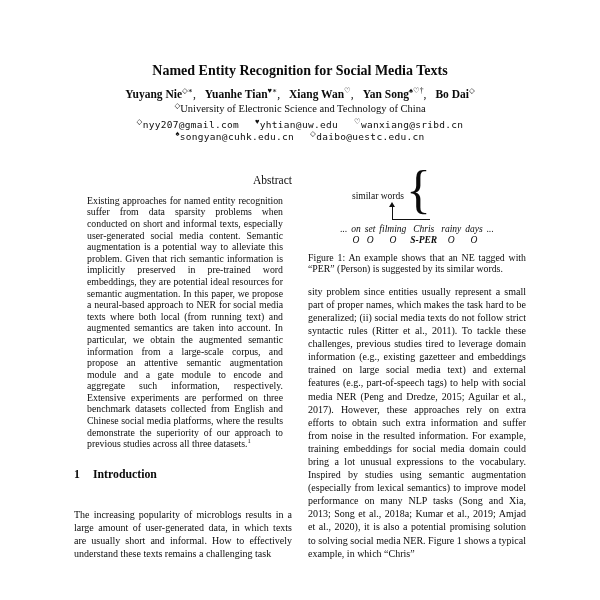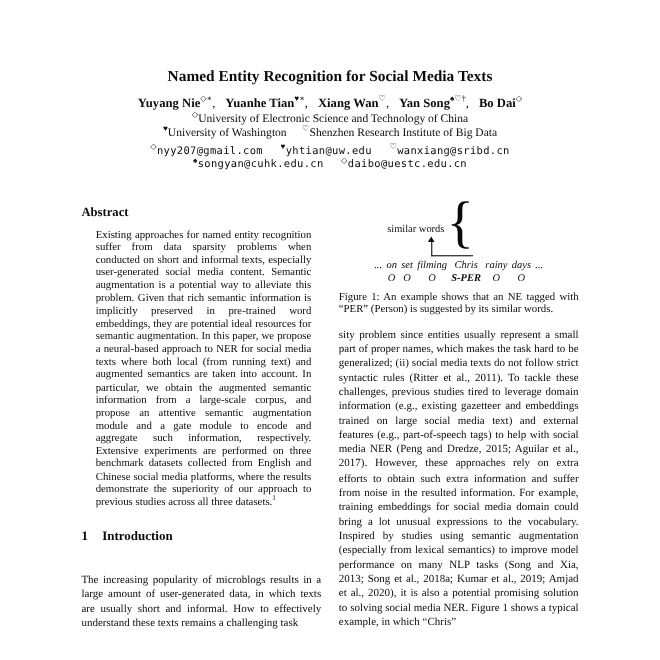--- a/index.html
+++ b/index.html
@@ -17,21 +17,21 @@
   .affils{margin-top:3px;text-align:center;font-size:10.5px;line-height:12.8px;}
   .affil-gap{margin-left:14px;}
   .emails{margin-top:3px;text-align:center;font-size:9.5px;line-height:12.5px;
           font-family:"DejaVu Sans Mono","Liberation Mono",monospace;letter-spacing:0.3px;}
   .email-entry{margin:0 8px;white-space:nowrap;}
   .email-entry sup{font-family:"Liberation Serif",serif;}
   
   .columns{display:flex;gap:16px;padding:0 74px;margin-top:18px;}
   .col{flex:1;min-width:0;}
   
-  .abstract-heading{margin-top:12px;text-align:left;font-size:11.5px;font-weight:bold;}
+  .abstract-heading{margin-top:12px;text-align:right;font-size:11.5px;font-weight:normal;}
   .abstract-text{margin:9px 9px 0 13px;font-size:9.8px;line-height:11.6px;text-align:justify;}
   .abstract-text sup{font-size:6.5px;line-height:0;vertical-align:super;}
   .section-heading{margin-top:17px;font-size:11.8px;font-weight:bold;}
   .section-number{margin-right:13px;}
   .body-par{margin-top:26px;font-size:10px;line-height:13.1px;text-align:justify;}
   
   .figure{position:relative;}
   .fig-diagram{position:relative;height:62px;font-size:9.5px;}
   .sim-label{position:absolute;left:44px;top:29px;white-space:nowrap;}
   .fig-brace{position:absolute;left:98px;top:-3px;font-size:52px;line-height:62px;
@@ -59,21 +59,20 @@
   <div class="title-wrap">
     <div class="title-line">Named Entity Recognition for Social Media Texts</div>
   </div>
 
   <div class="authors">
     <span><span class="author-name">Yuyang Nie</span><sup>◇∗</sup><span class="author-sep">,</span></span><span><span class="author-name">Yuanhe Tian</span><sup>♥∗</sup><span class="author-sep">,</span></span><span><span class="author-name">Xiang Wan</span><sup>♡</sup><span class="author-sep">,</span></span><span><span class="author-name">Yan Song</span><sup>♠♡†</sup><span class="author-sep">,</span></span><span><span class="author-name">Bo Dai</span><sup>◇</sup></span>
   </div>
 
   <div class="affils">
     <div class="affil"><sup>◇</sup><span>University of Electronic Science and Technology of China</span></div>
-    <div class="affil"><sup>♥</sup><span>University of Washington</span><span class="affil-gap"><sup>♡</sup><span>Shenzhen Research Institute of Big Data</span></span></div>
   </div>
 
   <div class="emails">
     <div>
       <span class="email-entry"><sup>◇</sup><span>nyy207@gmail.com</span></span><span class="email-entry"><sup>♥</sup><span>yhtian@uw.edu</span></span><span class="email-entry"><sup>♡</sup><span>wanxiang@sribd.cn</span></span>
     </div>
     <div>
       <span class="email-entry"><sup>♠</sup><span>songyan@cuhk.edu.cn</span></span><span class="email-entry"><sup>◇</sup><span>daibo@uestc.edu.cn</span></span>
     </div>
   </div>

